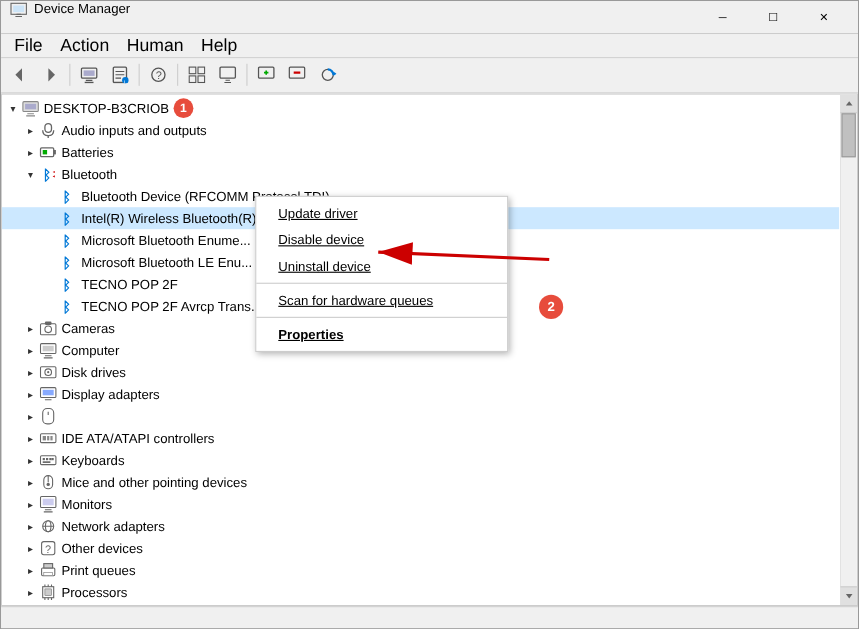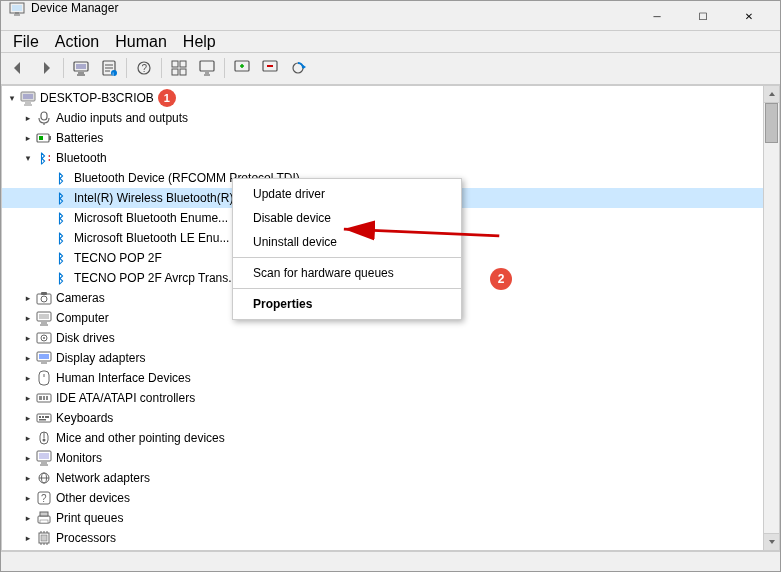--- a/index.html
+++ b/index.html
@@ -164,20 +164,21 @@
     .context-menu {
       position: absolute;
       top: 92px;
       left: 230px;
       background: white;
       border: 1px solid #ccc;
       box-shadow: 2px 2px 6px rgba(0,0,0,0.3);
       z-index: 100;
       width: 230px;
       padding: 3px 0;
+      text-decoration: underline;
     }
     .context-menu-item {
       padding: 5px 20px;
       cursor: pointer;
       font-size: 12px;
       display: flex;
       align-items: center;
     }
     .context-menu-item.bold { font-weight: bold; }
     .context-menu-separator {
@@ -491,21 +492,20 @@
       </div>
 
       <div class="tree-item" style="padding-left:18px;">
         <span class="tree-expand">▸</span>
         <span class="tree-icon">
           <svg width="16" height="16" viewBox="0 0 16 16">
             <rect x="3" y="1" width="10" height="14" rx="4" fill="none" stroke="#666" stroke-width="1"></rect>
             <line x1="8" y1="4" x2="8" y2="7" stroke="#666" stroke-width="1"></line>
           </svg>
         </span>
-        <span class="tree-label">Human Interface Devices</span>
       </div>
 
       <div class="tree-item" style="padding-left:18px;">
         <span class="tree-expand">▸</span>
         <span class="tree-icon">
           <svg width="16" height="16" viewBox="0 0 16 16">
             <rect x="1" y="4" width="14" height="8" rx="1" fill="none" stroke="#666" stroke-width="1"></rect>
             <rect x="3" y="6" width="3" height="4" fill="#888"></rect>
             <rect x="7" y="6" width="2" height="4" fill="#888"></rect>
             <rect x="10" y="6" width="2" height="4" fill="#888"></rect>

